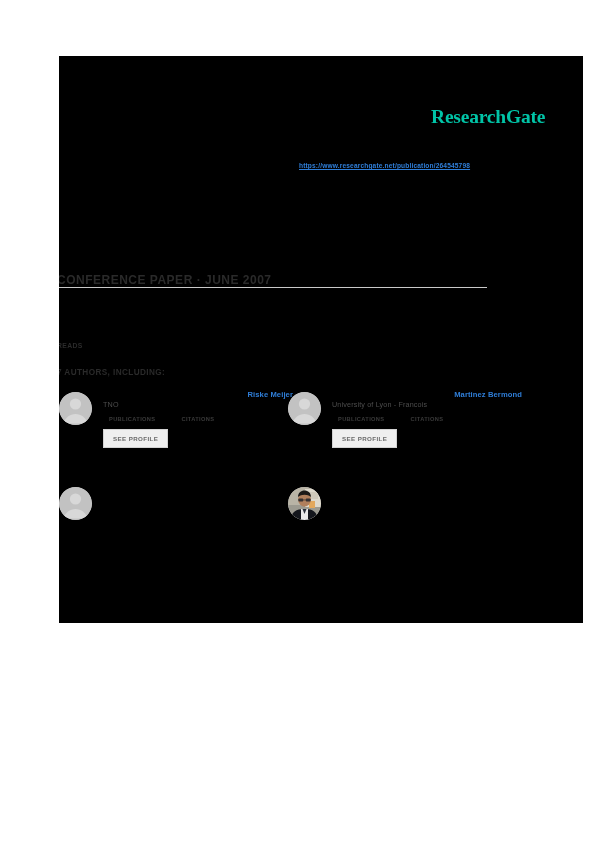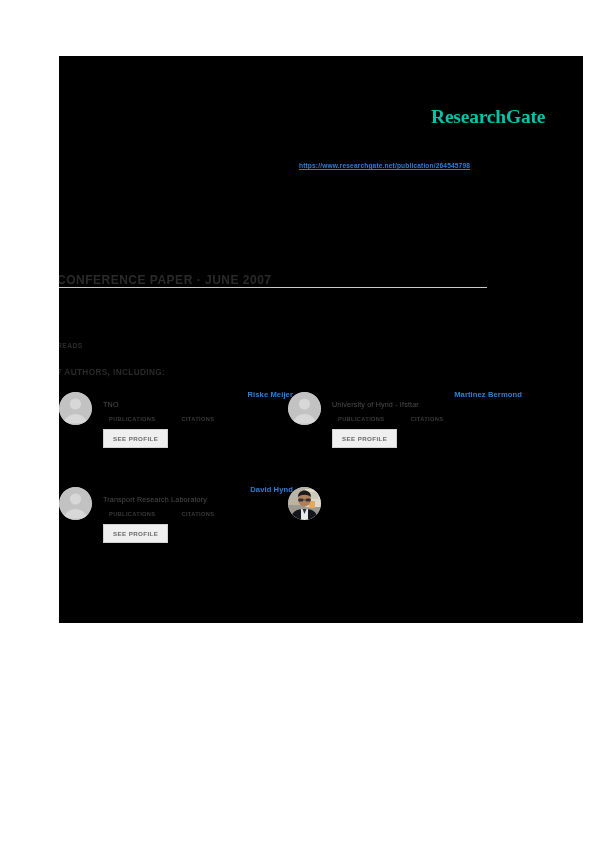--- a/index.html
+++ b/index.html
@@ -225,49 +225,40 @@
       <div class="author-card col-right">
         <div class="avatar">
           <svg width="33" height="33" viewBox="0 0 33 33">
             <circle cx="16.5" cy="16.5" r="16.5" fill="#c2c2c2"></circle>
             <circle cx="16.5" cy="12" r="5.6" fill="#d8d8d8"></circle>
             <path d="M4.6 31.5c1.4-6.1 6.2-9.6 11.9-9.6s10.5 3.5 11.9 9.6z" fill="#d8d8d8"></path>
           </svg>
         </div>
         <div class="author-body">
           <div class="author-name">Martinez Bermond</div>
-          <div class="author-affil">University of Hynd - Ifsttar</div>
+          <div class="author-affil">University of Lyon - Francois</div>
           <div class="author-stats">
             <span class="stat-label">PUBLICATIONS</span>
             <span class="stat-label">CITATIONS</span>
           </div>
           <div class="see-profile-btn">SEE PROFILE</div>
         </div>
       </div>
 
     </div>
 
     <div class="author-row">
 
       <div class="author-card col-left">
         <div class="avatar">
           <svg width="33" height="33" viewBox="0 0 33 33">
             <circle cx="16.5" cy="16.5" r="16.5" fill="#c2c2c2"></circle>
             <circle cx="16.5" cy="12" r="5.6" fill="#d8d8d8"></circle>
             <path d="M4.6 31.5c1.4-6.1 6.2-9.6 11.9-9.6s10.5 3.5 11.9 9.6z" fill="#d8d8d8"></path>
           </svg>
-        </div>
-        <div class="author-body">
-          <div class="author-name">David Hynd</div>
-          <div class="author-affil">Transport Research Laboratory</div>
-          <div class="author-stats">
-            <span class="stat-label">PUBLICATIONS</span>
-            <span class="stat-label">CITATIONS</span>
-          </div>
-          <div class="see-profile-btn">SEE PROFILE</div>
         </div>
       </div>
 
       <div class="author-card col-right">
         <div class="avatar">
           <svg width="33" height="33" viewBox="0 0 33 33">
             <defs>
               <clipPath id="avclip">
                   <circle cx="16.5" cy="16.5" r="16.5"></circle>
                 </clipPath>

